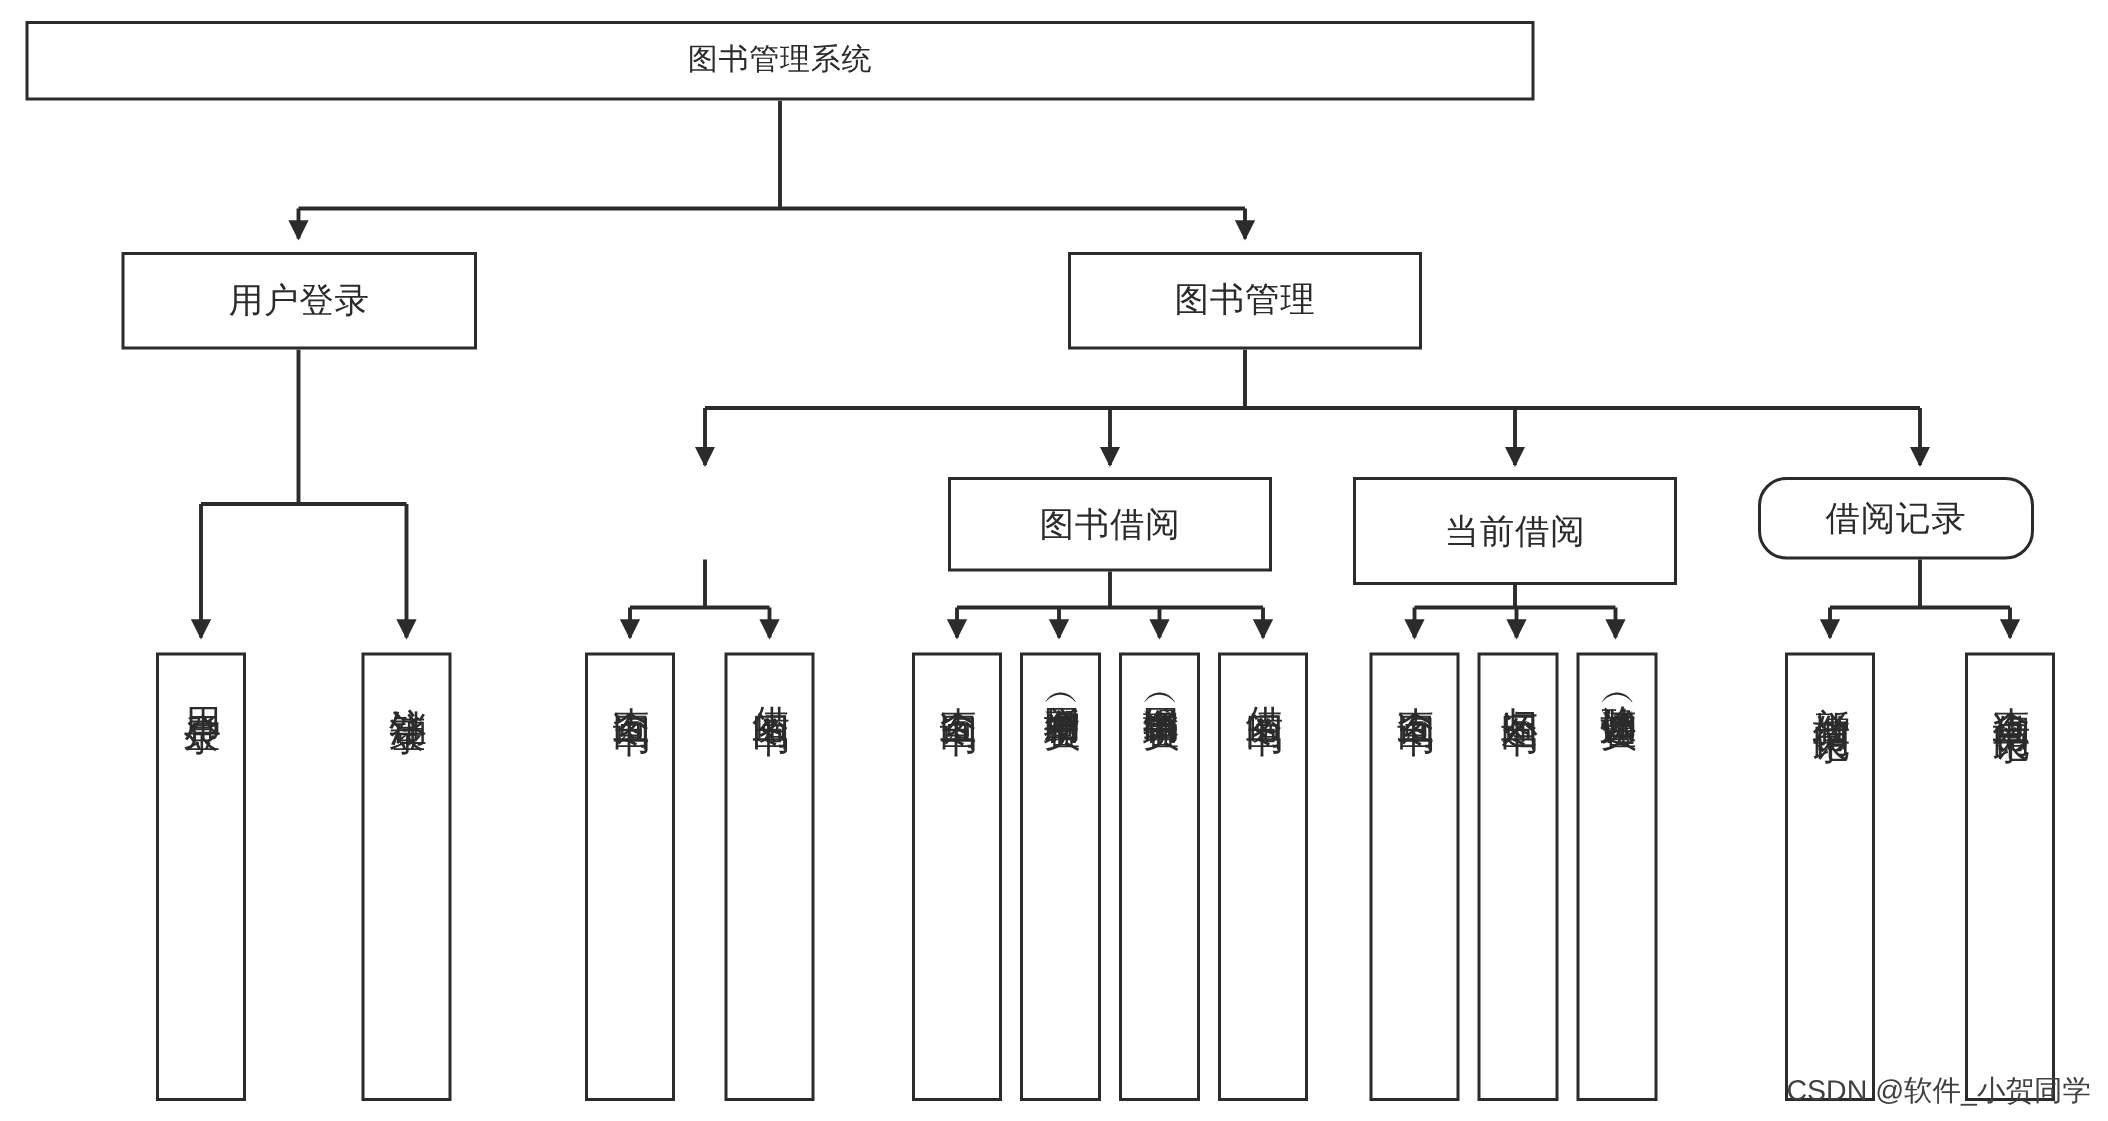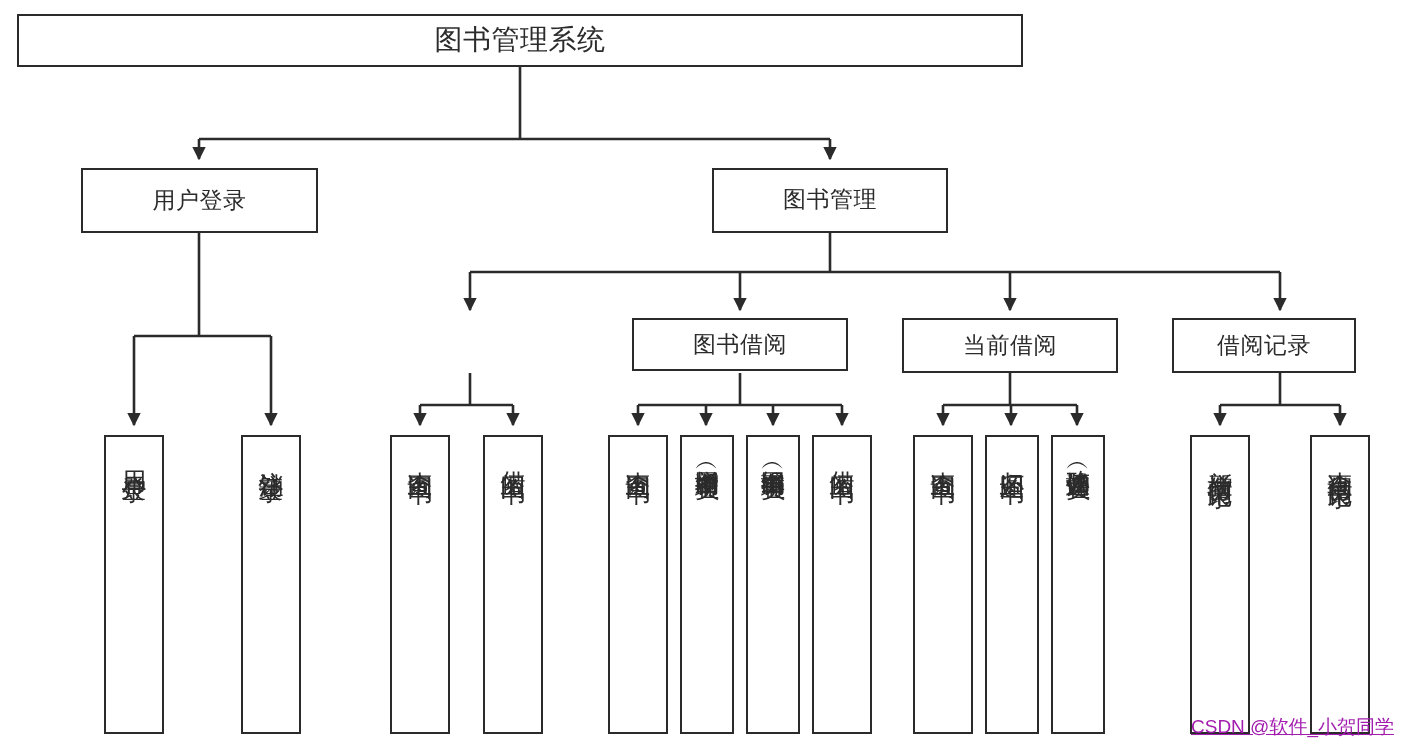--- a/index.html
+++ b/index.html
@@ -39,45 +39,44 @@
     display: block;
     white-space: pre;
     letter-spacing: 0.5px;
   }
   .node.horiz .lbl {
     font-size: 23px;
     line-height: 1.15;
     text-align: center;
   }
   .node.root .lbl {
-    font-size: 28px;
+    font-size: 20px;
   }
   .node.vert {
     align-items: flex-start;
     padding-top: 14px;
   }
   .node.vert .lbl {
     writing-mode: vertical-rl;
     text-orientation: upright;
     font-size: 25px;
     line-height: 1.08;
     letter-spacing: 3px;
     text-align: left;
   }
   .node.vert.tall .lbl {
     font-size: 24px;
     letter-spacing: 1px;
   }
   .watermark {
     position: absolute;
-    color: #a21caf;
+    color: #404040;
     font-size: 19px;
     white-space: pre;
     user-select: none;
-    text-decoration: underline;
   }
 </style>
 </head>
 <body>
 
 <div id="canvas">
 
   <svg class="edges" viewBox="0 0 1405 747" xmlns="http://www.w3.org/2000/svg">
     <defs>
       <marker id="arrow" viewBox="0 0 10 10" refX="9" refY="5" markerWidth="5.2" markerHeight="5.2" orient="auto-start-reverse">
@@ -133,27 +132,27 @@
     <span class="lbl">图书管理系统</span>
   </div>
 
   <div class="node horiz" style="left:81px; top:168px; width:237px; height:65px;">
     <span class="lbl">用户登录</span>
   </div>
   <div class="node horiz" style="left:712px; top:168px; width:236px; height:65px;font-family:Liberation Serif, serif;">
     <span class="lbl">图书管理</span>
   </div>
 
-  <div class="node horiz" style="left:632px; top:318px; width:216px; height:53px;">
+  <div class="node horiz" style="left:632px; top:318px; width:216px; height:63px;">
     <span class="lbl">图书借阅</span>
   </div>
-  <div class="node horiz" style="left:902px; top:318px; width:216px; height:55px;">
+  <div class="node horiz" style="left:902px; top:318px; width:216px; height:72px;">
     <span class="lbl">当前借阅</span>
   </div>
-  <div class="node horiz" style="left:1172px; top:318px; width:184px; height:55px;">
+  <div class="node horiz" style="left:1172px; top:318px; width:184px; height:55px;border-radius:19px;">
     <span class="lbl">借阅记录</span>
   </div>
 
   <div class="node vert" style="left:104px; top:435px; width:60px; height:299px;">
     <span class="lbl">用户登录</span>
   </div>
   <div class="node vert" style="left:241px; top:435px; width:60px; height:299px;">
     <span class="lbl">注销登录</span>
   </div>
 

